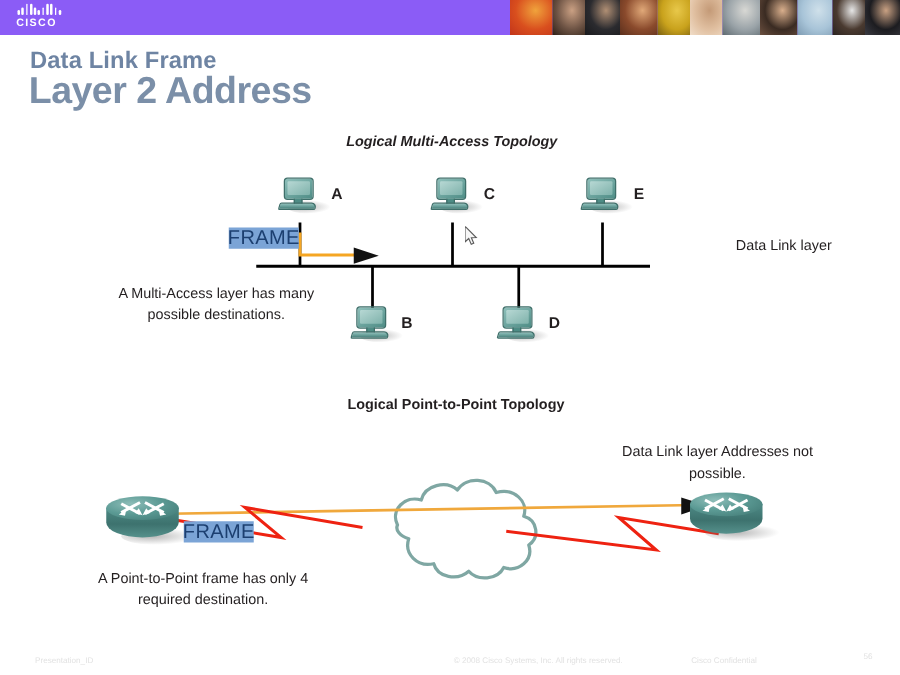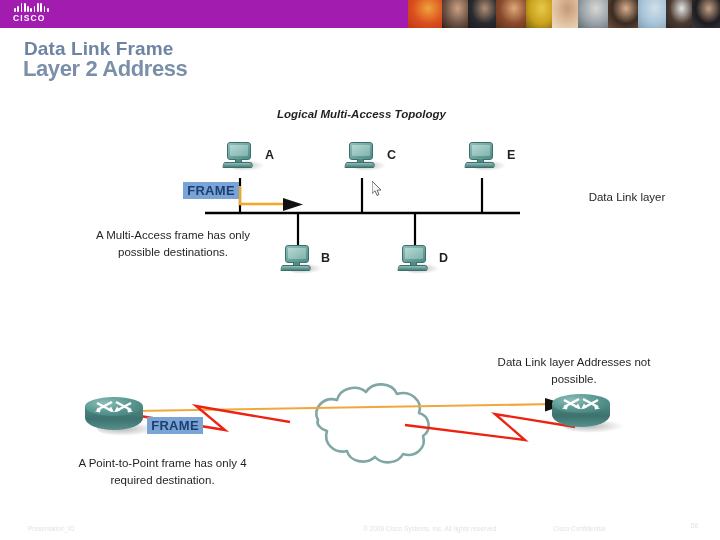--- a/index.html
+++ b/index.html
@@ -7,21 +7,21 @@
     width:720px; height:540px;
     background:#ffffff;
     font-family:"Liberation Sans", sans-serif;
     overflow:hidden;
     position:relative;
   }
 
   
   .header-bar {
     position:absolute; left:0; top:0; width:720px; height:28px;
-    background:#a21caf;
+    background:#8b5cf6;
   }
   .cisco-logo {
     position:absolute; left:13px; top:3px; width:54px; height:22px;
   }
   .cisco-bars { display:flex; align-items:flex-end; gap:1.6px; height:9px; margin-left:1px; }
   .cisco-bars i { display:block; width:1.7px; background:#ffffff; border-radius:1px; }
   .cisco-bars i:nth-child(1){height:4px}
   .cisco-bars i:nth-child(2){height:6px}
   .cisco-bars i:nth-child(3){height:9px}
   .cisco-bars i:nth-child(4){height:9px}
@@ -44,21 +44,21 @@
   .photo-strip .ph { height:28px; position:relative; overflow:hidden; }
 
   
   .eyebrow {
     position:absolute; left:24px; top:38px;
     font-size:19px; font-weight:bold; color:#6e84a3;
     letter-spacing:.1px;
   }
   .maintitle {
     position:absolute; left:23px; top:56px;
-    font-size:22px; font-weight:bold; color:#7b8fa8;
+    font-size:30px; font-weight:bold; color:#7b8fa8;
     letter-spacing:-.4px;
   }
 
   
   .canvas { position:absolute; left:0; top:100px; width:720px; height:415px; }
 
   .dtitle {
     position:absolute; font-size:11.5px; color:#231f20; font-weight:bold;
     white-space:nowrap;
   }
@@ -94,21 +94,21 @@
     border:1.2px solid #3f6f6a; border-radius:2px 6px 2px 2px;
     transform:skewX(-16deg);
   }
   .pclabel {
     position:absolute; font-size:12.5px; font-weight:bold; color:#231f20;
   }
 
   
   .frame-badge {
     position:absolute; background:#7ba4d6;
-    color:#1c3f70; font-size:13px; font-weight:bold;
+    color:#1c3f70; font-size:16px; font-weight:normal;
     letter-spacing:.3px;
     display:flex; align-items:center; justify-content:center;
     width:56px; height:17px;
   }
 
   
   .cursor { position:absolute; width:11px; height:16px; }
 
   
   .router { position:absolute; width:64px; height:42px; }
@@ -212,21 +212,21 @@
 
     <line x1="135" y1="311" x2="556" y2="304" stroke="#f0a83c" stroke-width="2.2"></line>
     <polygon points="545,298 566,304.6 545,311.5" fill="#111111"></polygon>
 
     <polyline points="140,316 225,330 196,306 290,322" fill="none" stroke="#ee2211" stroke-width="2.4" stroke-linejoin="miter"></polyline>
     <polyline points="405,325 525,340 495,314 575,327" fill="none" stroke="#ee2211" stroke-width="2.4" stroke-linejoin="miter"></polyline>
   </svg>
 
   <div class="dtitle" style="left:277px; top:8px;font-style:italic;">Logical Multi-Access Topology</div>
 
-  <div class="dtext" style="left:78px; top:127px; width:190px;">A Multi-Access frame has only</div>
+  <div class="dtext" style="left:78px; top:127px; width:190px;">A Multi-Access layer has many</div>
   <div class="dtext" style="left:78px; top:144px; width:190px;">possible destinations.</div>
 
   <div class="dtext" style="left:548px; top:89px; width:158px;">Data Link layer</div>
 
   <div class="pc" style="left:222px; top:42px;">
     <div class="shadow"></div>
     <div class="mon">
         <div class="scr"></div>
       </div>
     <div class="neck"></div>
@@ -273,20 +273,21 @@
     <div class="base"></div>
   </div>
   <div class="pclabel" style="left:439px; top:151px;">D</div>
 
   <div class="frame-badge" style="left:183px; top:82px;">FRAME</div>
 
   <svg class="cursor" style="left:372px; top:81px;" viewBox="0 0 11 16">
     <polygon points="0,0 0,12.5 3,9.8 5,14.5 7,13.6 5.1,9.2 9,9" fill="#f6f6f6" stroke="#5a5a5a" stroke-width="0.9"></polygon>
   </svg>
 
+  <div class="dtitle" style="left:278px; top:218px;">Logical Point-to-Point Topology</div>
 
   <div class="dtext" style="left:474px; top:254px; width:200px;">Data Link layer Addresses not</div>
   <div class="dtext" style="left:474px; top:271px; width:200px;">possible.</div>
 
   <div class="dtext" style="left:60px; top:355px; width:205px;">A Point-to-Point frame has only 4</div>
   <div class="dtext" style="left:60px; top:372px; width:205px;">required destination.</div>
 
   <div class="router" style="left:85px; top:297px;">
     <div class="rshadow"></div>
     <div class="body"></div>

